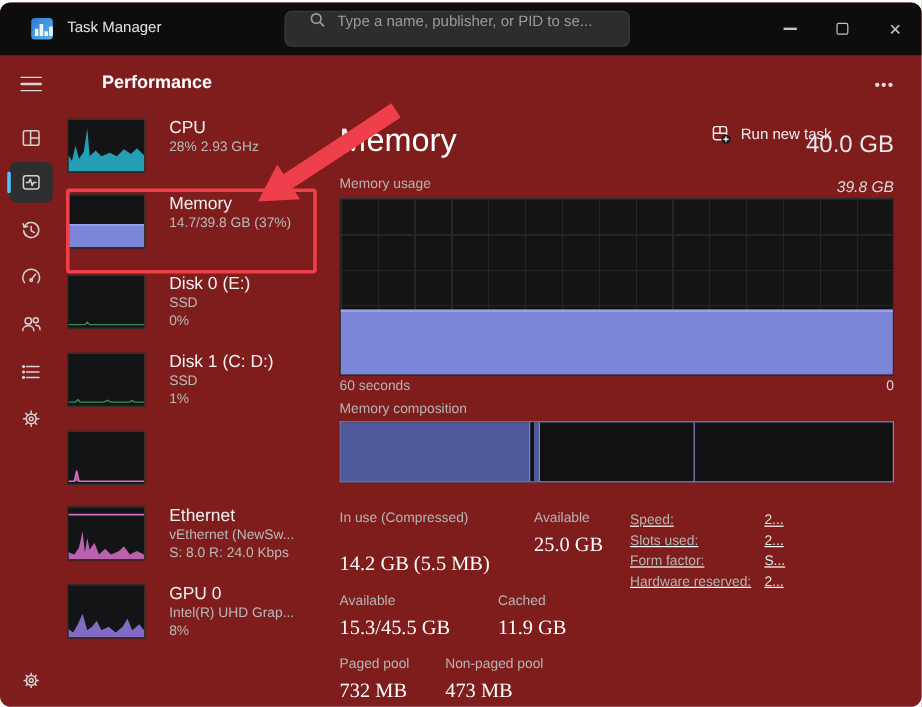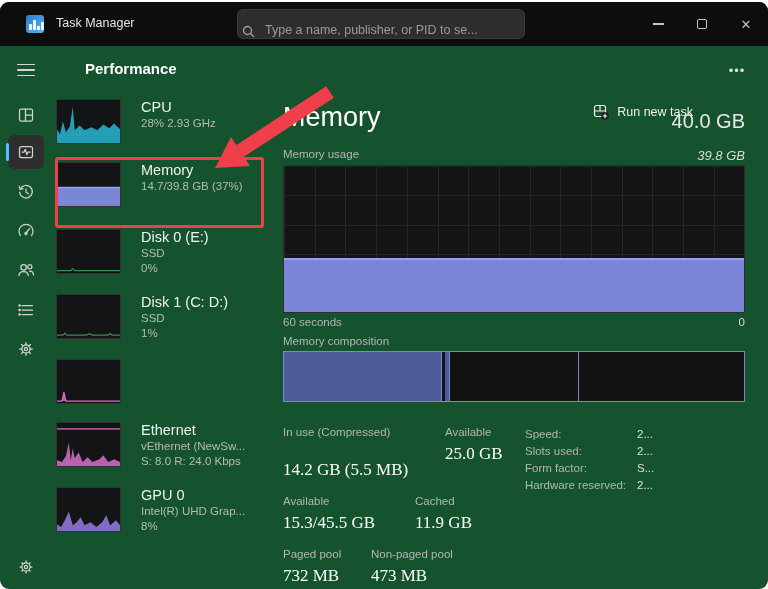--- a/index.html
+++ b/index.html
@@ -1,30 +1,30 @@
 <!DOCTYPE html>
 <html style="--accent: #4cc2ff; --mem-fill: #7b86d8; --mem-stroke: #99a2e8; --comp-fill: #4e5a99; --comp-border: #7e88c8; --cpu: #27aec6; --disk: #3f8a57; --net: #d86ec9; --gpu: #8f76d6; --annotation: #ef3f4b;"><head>
 <meta charset="utf-8">
 <style>
   html,body{margin:0;padding:0;background:#ffffff;width:768px;height:589px;overflow:hidden;}
   *{box-sizing:border-box;}
   .window{
     position:absolute;left:0;top:2px;width:768px;height:587px;
-    background:#14532d;border-radius:9px;overflow:hidden;
+    background:#7f1d1d;border-radius:9px;overflow:hidden;
     font-family:"Liberation Sans",sans-serif;color:#ffffff;
   }
   
   .titlebar{position:absolute;left:0;top:0;width:768px;height:44px;background:#0d0d0d;}
   .app-icon{position:absolute;left:26px;top:13px;width:18px;height:18px;border-radius:3px;
     background:linear-gradient(135deg,#2b7cd3,#5fb2e8);}
   .app-icon .bars{position:absolute;left:3px;bottom:3px;display:flex;align-items:flex-end;gap:1.5px;}
   .app-icon .bars i{display:block;width:2.5px;background:#eaf6ff;border-radius:.5px;}
   .app-title{position:absolute;left:56px;top:14px;font-size:12.5px;color:#e6e6e6;}
   .searchbox{position:absolute;left:237px;top:7px;width:288px;height:30px;background:#2d2d2d;
-    border:1px solid #3a3a3a;border-radius:6px;display:flex;align-items:flex-end;padding:0 4px;gap:8px;}
+    border:1px solid #3a3a3a;border-radius:6px;display:flex;align-items:flex-start;padding:0 20px;gap:8px;}
   .searchbox input{flex:1;background:transparent;border:none;outline:none;color:#cfcfcf;
     font-size:12.5px;font-family:"Liberation Sans",sans-serif;}
   .searchbox input::placeholder{color:#9b9b9b;}
   .win-controls{position:absolute;right:0;top:0;height:44px;display:flex;align-items:center;}
   .win-btn{width:44px;height:44px;display:flex;align-items:center;justify-content:center;color:#c4c4c4;}
   .glyph-min{display:block;width:11px;height:1.4px;background:#c4c4c4;}
   .glyph-max{display:block;width:10px;height:10px;border:1.4px solid #c4c4c4;border-radius:2px;}
   .glyph-close{font-size:13px;line-height:1;}
   
   .header{position:absolute;left:0;top:44px;width:768px;height:48px;}
@@ -73,21 +73,21 @@
   .seg-gap{width:3px;background:#121212;}
   .seg-mod{width:5px;background:var(--comp-fill);border-right:1px solid var(--comp-border);}
   .seg-standby{width:129px;border-right:1px solid var(--comp-border);}
   .seg-free{flex:1;}
   .stats{position:absolute;left:0;top:323px;width:240px;}
   .stat-row{display:flex;margin-bottom:13px;}
   .stat-pair{display:flex;flex-direction:column;}
   .stat-label{font-size:11.5px;color:#b5b5b5;line-height:15px;}
   .stat-value{font-size:17px;color:#ffffff;line-height:23px;margin-top:2px;white-space:nowrap;font-family:Liberation Serif, serif;}
   .w1{width:162px;gap:16px;} .w2{width:132px;} .w3{width:88px;}
-  .hw{position:absolute;left:242px;top:326px;width:220px;}
+  .hw{position:absolute;left:242px;top:326px;width:220px;text-decoration:underline;}
   .hw-row{display:flex;margin-bottom:5px;}
   .hw-label{width:112px;font-size:11.5px;color:#b5b5b5;}
   .hw-value{font-size:11.5px;color:#e0e0e0;}
   
   .anno-rect{position:absolute;left:55px;top:155px;width:209px;height:71px;
     border:3px solid var(--annotation);border-radius:3px;pointer-events:none;z-index:50;}
   .anno-arrow{position:absolute;left:195px;top:78px;width:150px;height:100px;pointer-events:none;z-index:51;}
   .settings-item{position:absolute;left:8px;top:548px;width:36px;height:34px;display:flex;
     align-items:center;justify-content:center;}
   .settings-item svg{stroke:#d2d2d2;fill:none;stroke-width:1.25;}

